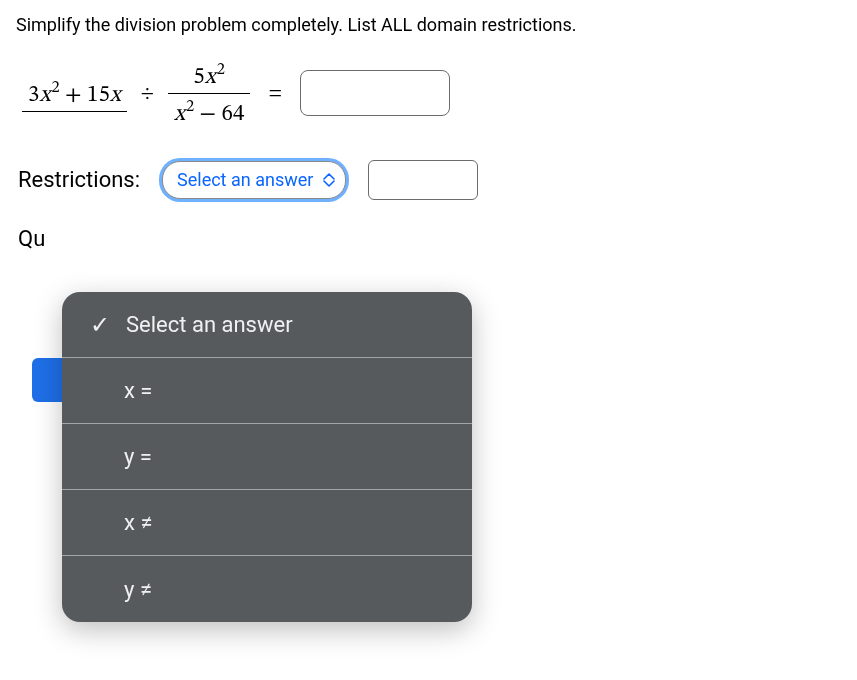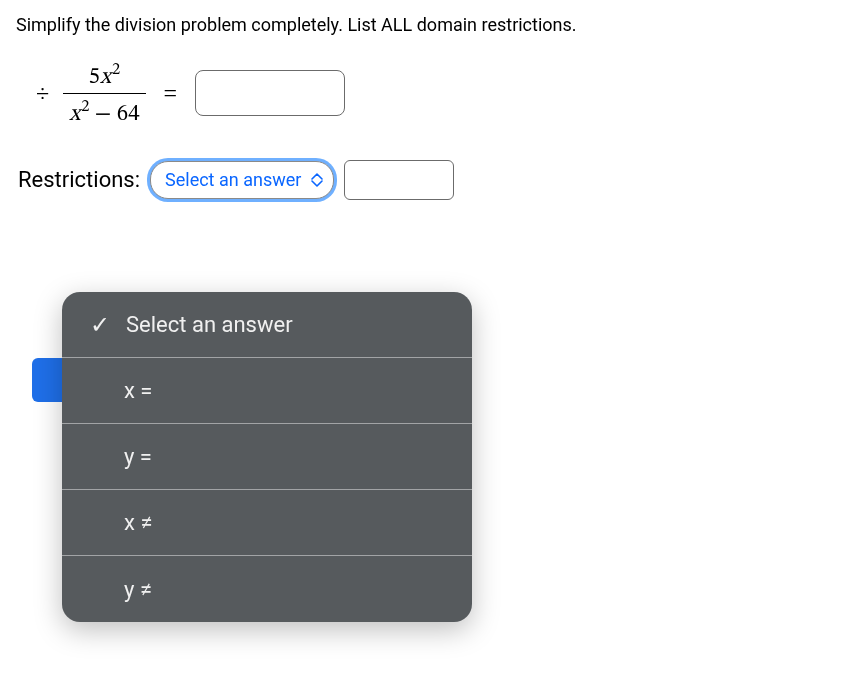--- a/index.html
+++ b/index.html
@@ -41,21 +41,21 @@
       border: 1.5px solid #6b6b6b;
       border-radius: 8px;
       background: #fff;
       padding: 4px 10px;
       font-size: 18px;
     }
     .text-input.small { height: 40px; width: 110px; border-radius: 6px; }
     .restrictions-row {
       display: flex;
       align-items: center;
-      gap: 10px;
+      gap: 22px;
       font-size: 22px;
       margin-bottom: 26px;
       padding-left: 2px;
     }
     .select-pill {
       display: inline-flex;
       align-items: center;
       gap: 10px;
       height: 38px;
       padding: 0 10px 0 14px;
@@ -111,20 +111,21 @@
     .page-wrap { position: relative; height: 680px; }
   </style>
 </head>
 <body>
 <div class="page-wrap">
 
 <div class="prompt">Simplify the division problem completely. List ALL domain restrictions.</div>
 
 <div class="equation-row">
   <span class="frac">
+    <span class="num"><span>3</span><span class="it">x</span><sup class="exp">2</sup> + <span>15</span><span class="it">x</span></span>
     <span class="bar"></span>
   </span>
 
   <span class="op-div">÷</span>
 
   <span class="frac">
     <span class="num"><span>5</span><span class="it">x</span><sup class="exp">2</sup></span>
     <span class="bar"></span>
     <span class="den"><span class="it">x</span><sup class="exp">2</sup> − <span>64</span></span>
   </span>
@@ -143,20 +144,21 @@
             <path d="M1 6 L6 1 L11 6" stroke="#0a66ff" stroke-width="1.6" stroke-linecap="round" stroke-linejoin="round"></path>
           </svg>
       <svg width="12" height="7" viewBox="0 0 12 7" fill="none">
             <path d="M1 1 L6 6 L11 1" stroke="#0a66ff" stroke-width="1.6" stroke-linecap="round" stroke-linejoin="round"></path>
           </svg>
     </span>
   </span>
   <input type="text" class="text-input small" style="">
 </div>
 
+<div class="qu-text">Qu</div>
 
 <div class="submit-sliver"></div>
 
 <div class="dropdown-panel">
   <div class="dropdown-item">
     <span class="chk">✓</span>
     <span>Select an answer</span>
   </div>
   <div class="dropdown-item">
     <span class="lbl-indent">x =</span>

